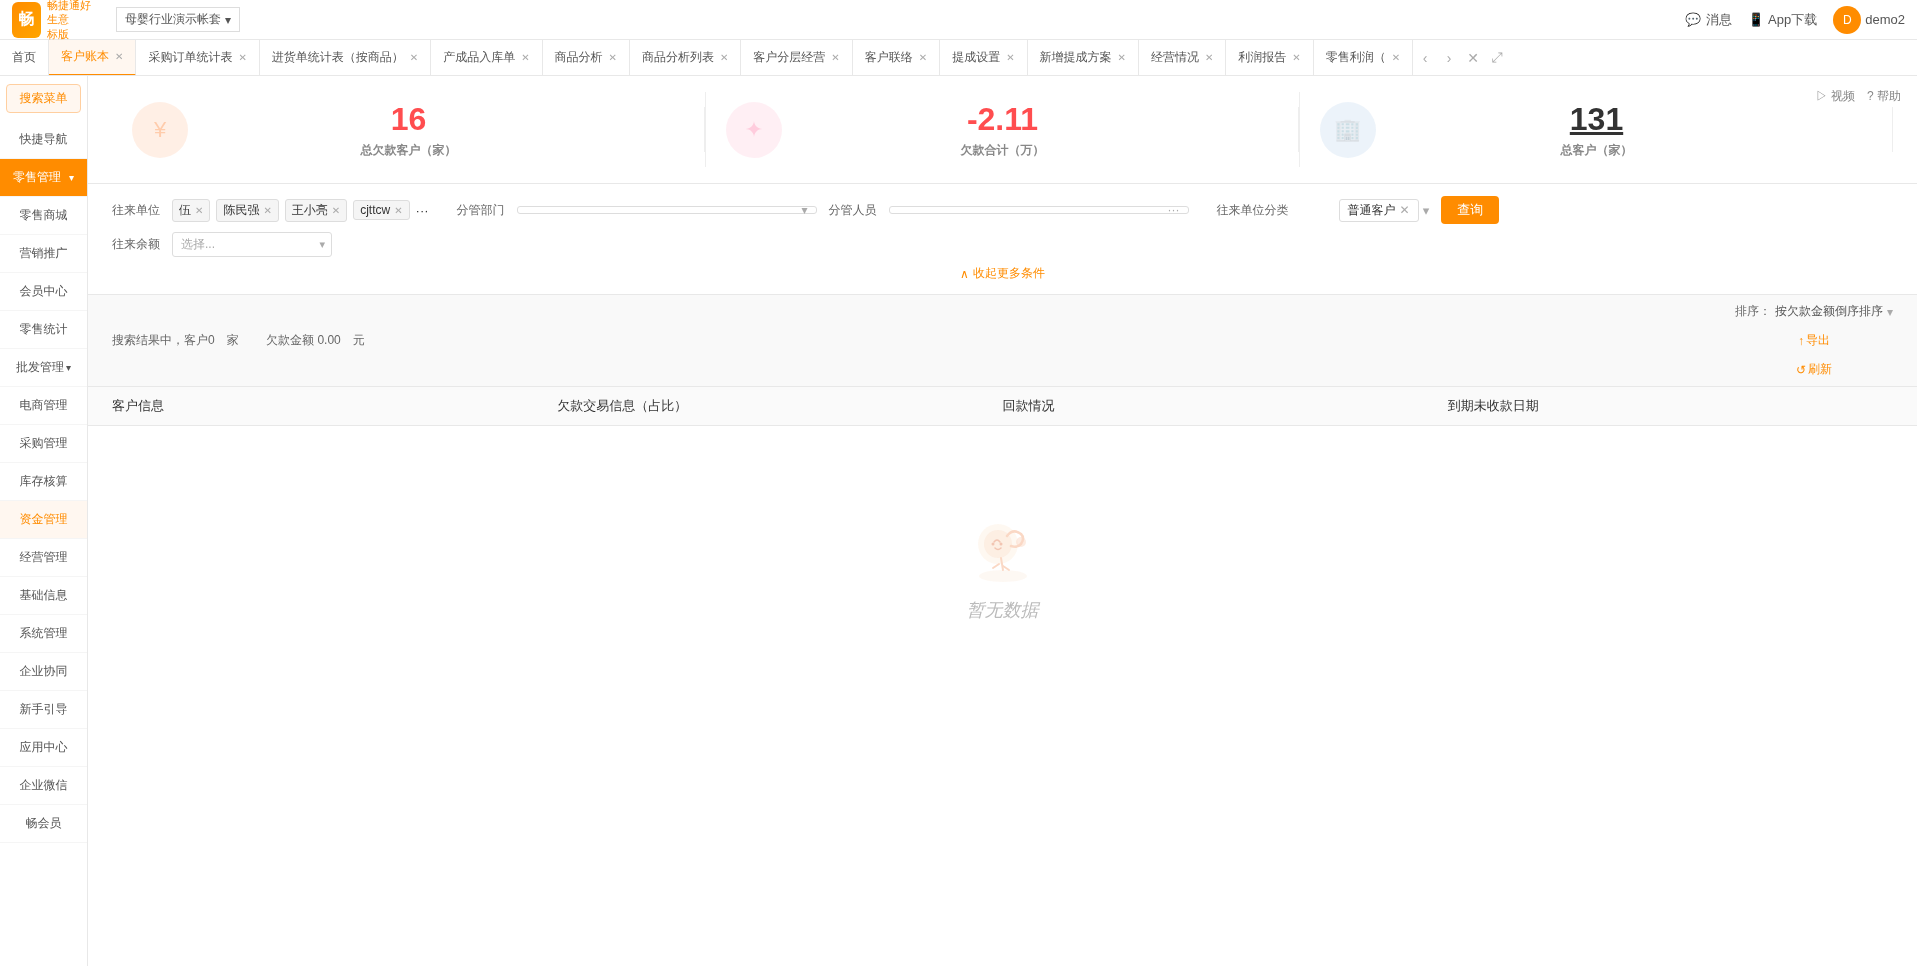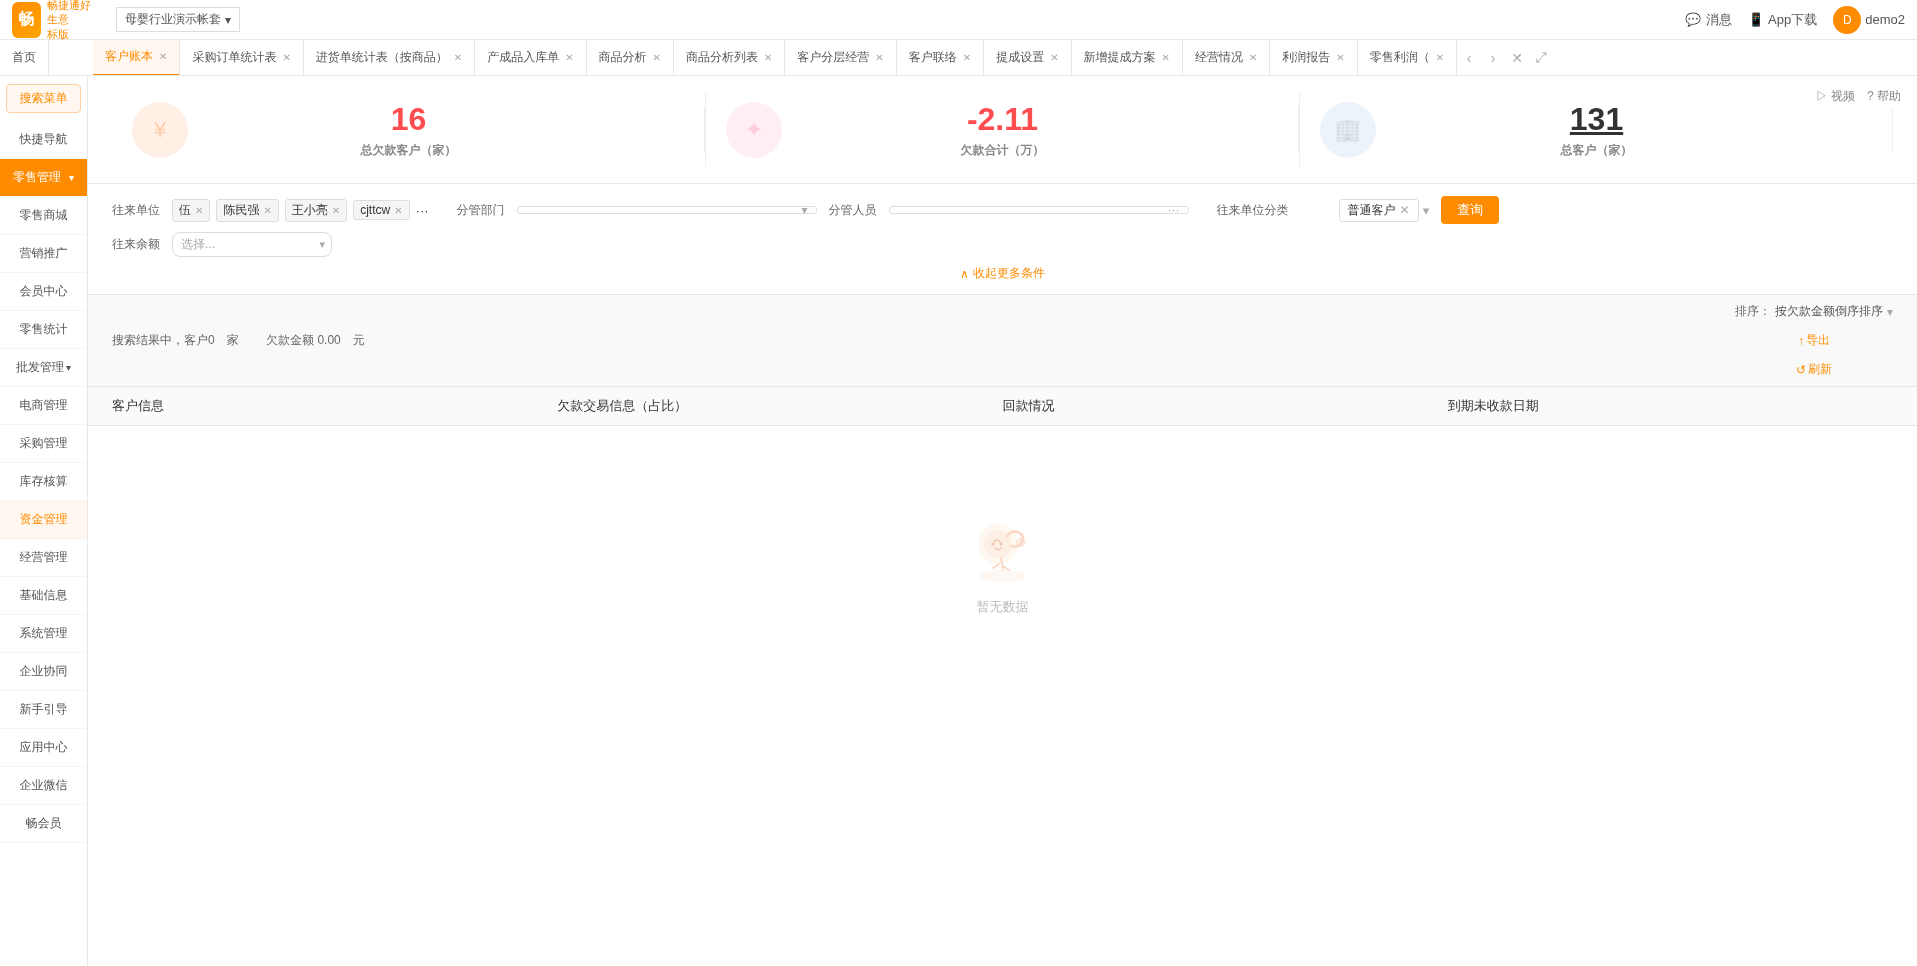--- a/index.html
+++ b/index.html
@@ -12,21 +12,21 @@
     .logo-text { font-size: 11px; color: #ff8c00; line-height: 1.3; }
     .dropdown-selector { display: flex; align-items: center; gap: 4px; border: 1px solid #ddd; border-radius: 0; padding: 3px 8px; cursor: pointer; font-size: 12px; color: #555; }
     .top-right { margin-left: auto; display: flex; align-items: center; gap: 16px; }
     .top-right-item { display: flex; align-items: center; gap: 4px; font-size: 13px; color: #555; cursor: pointer; }
     .avatar { width: 28px; height: 28px; border-radius: 50%; background: #ff8c00; display: flex; align-items: center; justify-content: center; color: white; font-size: 12px; }
 
     
     .nav-tabs { background: #fff; height: 36px; display: flex; align-items: center; border-bottom: 1px solid #e8e8e8; overflow: hidden; position: relative; }
     .nav-tab { display: flex; align-items: center; gap: 4px; padding: 0 12px; height: 36px; cursor: pointer; font-size: 12px; color: #555; border-right: 1px solid #e8e8e8; white-space: nowrap; flex-shrink: 0; }
     .nav-tab.home { color: #555; }
-    .nav-tab.active { background: #fff7f0; color: #ff8c00; border-bottom: 2px solid #ff8c00; margin-left: 44px; }
+    .nav-tab.active { background: #fff7f0; color: #ff8c00; border-bottom: 2px solid #ff8c00; }
     .nav-tab .close-x { font-size: 10px; color: #aaa; margin-left: 2px; }
     .nav-arrow { width: 24px; height: 36px; display: flex; align-items: center; justify-content: center; cursor: pointer; color: #aaa; font-size: 14px; flex-shrink: 0; }
 
     
     .main { display: flex; flex: 1; }
 
     
     .sidebar { width: 88px; background: #fff; border-right: 1px solid #e8e8e8; display: flex; flex-direction: column; flex-shrink: 0; }
     .sidebar-search { padding: 8px 6px; }
     .sidebar-search-btn { width: 100%; background: #fff7f0; border: 1px solid #ffcfa0; border-radius: 4px; padding: 5px 0; text-align: center; color: #ff8c00; font-size: 12px; cursor: pointer; }
@@ -47,21 +47,21 @@
     .video-help { position: absolute; right: 16px; top: 12px; display: flex; align-items: center; gap: 12px; font-size: 12px; color: #888; }
     .video-help span { cursor: pointer; }
 
     
     .filter-area { background: #fff; padding: 12px 24px; border-bottom: 1px solid #e8e8e8; }
     .filter-row { display: flex; align-items: center; gap: 12px; margin-bottom: 8px; flex-wrap: wrap; }
     .filter-label { font-size: 12px; color: #666; white-space: nowrap; }
     .filter-tags { display: flex; align-items: center; gap: 6px; flex-wrap: wrap; }
     .filter-tag { display: flex; align-items: center; gap: 4px; background: #f5f5f5; border: 1px solid #ddd; border-radius: 3px; padding: 2px 6px; font-size: 12px; }
     .filter-tag .tag-close { color: #aaa; cursor: pointer; font-size: 10px; }
-    .filter-select { display: flex; align-items: center; border: 1px solid #ddd; border-radius: 8px; padding: 3px 8px; min-width: 120px; max-width: 200px; font-size: 12px; color: #aaa; cursor: pointer; background: #fff; position: relative; }
+    .filter-select { display: flex; align-items: center; border: 1px solid #ddd; border-radius: 3px; padding: 3px 8px; min-width: 120px; max-width: 200px; font-size: 12px; color: #aaa; cursor: pointer; background: #fff; position: relative; }
     .filter-select::after { content: '▾'; position: absolute; right: 6px; color: #aaa; font-size: 11px; }
     .collapse-btn { display: flex; align-items: center; gap: 4px; color: #ff8c00; font-size: 12px; cursor: pointer; margin: 0 auto; }
     .dept-input { display: flex; align-items: center; border: 1px solid #ddd; border-radius: 3px; padding: 3px 8px; min-width: 300px; font-size: 12px; color: #aaa; cursor: pointer; background: #fff; }
     .person-input { display: flex; align-items: center; border: 1px solid #ddd; border-radius: 3px; padding: 3px 28px 3px 8px; min-width: 300px; font-size: 12px; color: #aaa; cursor: pointer; background: #fff; position: relative; }
     .person-input::after { content: '···'; position: absolute; right: 8px; color: #aaa; }
 
     
     .search-result-bar { background: #f9f9f9; padding: 8px 24px; border-bottom: 1px solid #e8e8e8; display: flex; align-items: center; justify-content: space-between; }
     .search-result-info { font-size: 12px; color: #666; }
     .search-result-info span { margin-right: 12px; }
@@ -71,21 +71,21 @@
     .refresh-btn { color: #ff8c00; cursor: pointer; display: flex; align-items: center; gap: 2px; }
 
     
     .table-area { flex: 1; background: #fff; overflow-y: auto; }
     .table-header { display: grid; grid-template-columns: 1fr 1fr 1fr 1fr; padding: 10px 24px; background: #fafafa; border-bottom: 1px solid #e8e8e8; font-size: 13px; color: #333; font-weight: 500; }
     .table-header-cell { }
 
     
     .empty-state { display: flex; flex-direction: column; align-items: center; justify-content: center; padding: 80px 0; color: #ccc; }
     .empty-icon { width: 80px; height: 80px; margin-bottom: 12px; opacity: 0.4; }
-    .empty-text { font-size: 13px; color: #bbb; }
+    .empty-text { font-size: 18px; color: #bbb; font-style: italic; }
 
     
     .classify-tag { display: flex; align-items: center; gap: 4px; background: #fff; border: 1px solid #ddd; border-radius: 3px; padding: 2px 8px; font-size: 12px; }
     .classify-tag .tag-close { color: #aaa; cursor: pointer; }
     .query-btn { background: #ff8c00; color: #fff; border: none; border-radius: 4px; padding: 5px 16px; font-size: 13px; cursor: pointer; }
   </style>
 </head>
 <body>
 
 <div class="top-bar">

